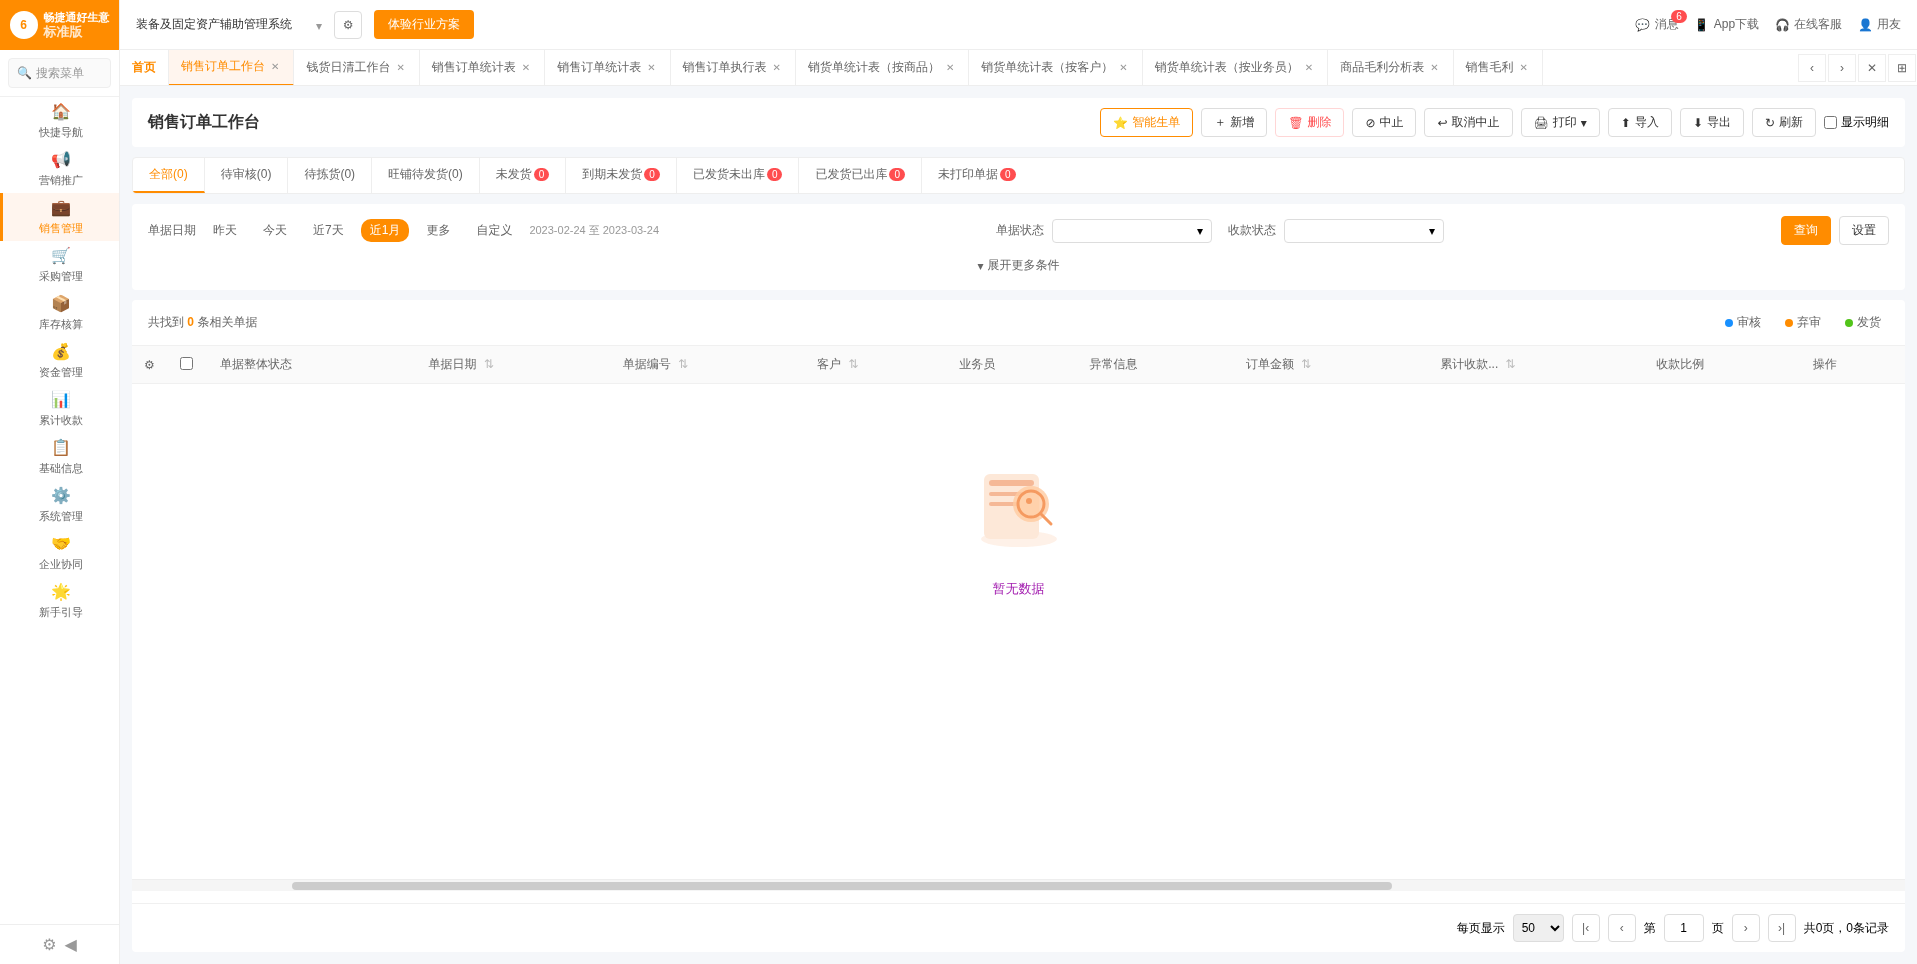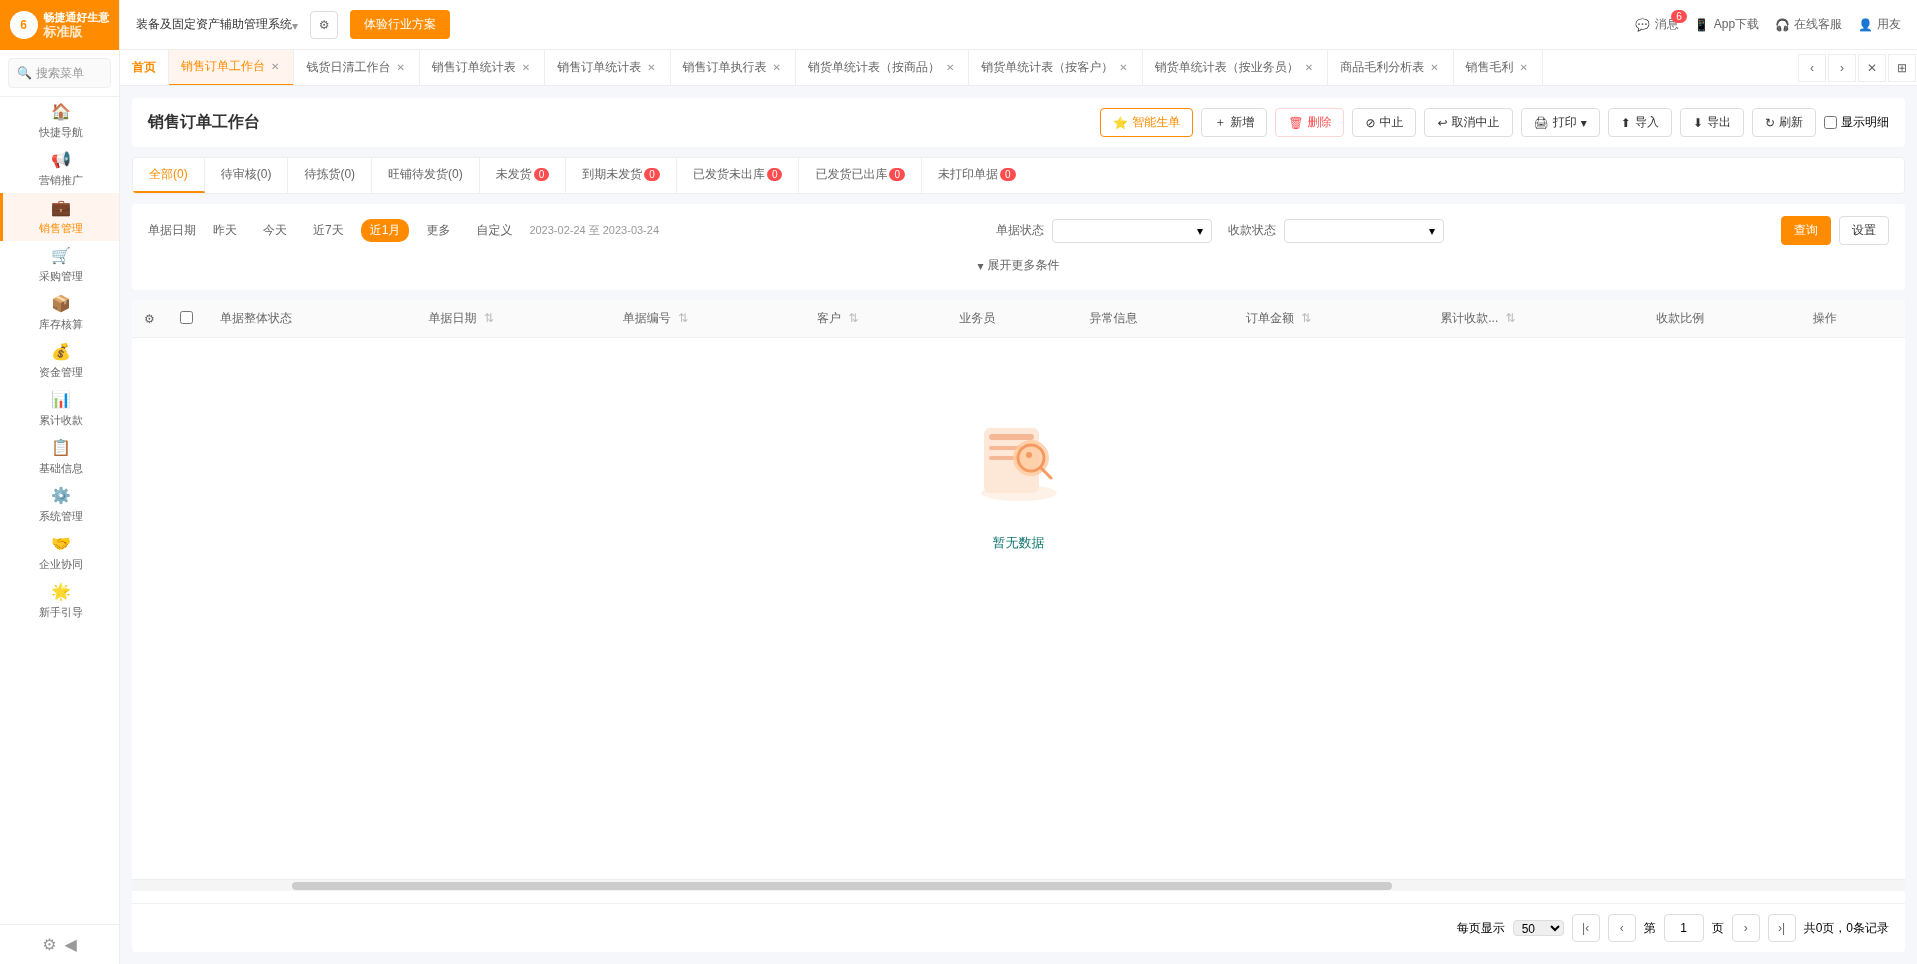--- a/index.html
+++ b/index.html
@@ -19,21 +19,21 @@
     .sidebar-item.active { background: #fff5ee; color: #ff8c00; border-left-color: #ff8c00; }
     .sidebar-item-icon { font-size: 16px; }
     .sidebar-item-label { font-size: 11px; }
     .sidebar-bottom { padding: 10px; display: flex; gap: 8px; align-items: center; justify-content: center; border-top: 1px solid #eee; }
 
     
     .main { flex: 1; display: flex; flex-direction: column; overflow: hidden; }
 
     
     .topbar { height: 50px; background: #fff; border-bottom: 1px solid #eee; display: flex; align-items: center; padding: 0 16px; gap: 12px; }
-    .topbar-title { font-size: 13px; color: #333; display: flex; align-items: flex-end; gap: 0; }
+    .topbar-title { font-size: 13px; color: #333; display: flex; align-items: flex-end; gap: 24px; }
     .topbar-arrow { color: #999; }
     .topbar-settings { width: 28px; height: 28px; border: 1px solid #ddd; border-radius: 4px; display: flex; align-items: center; justify-content: center; cursor: pointer; color: #666; }
     .topbar-solution { background: #ff8c00; color: #fff; border: none; padding: 6px 14px; border-radius: 4px; cursor: pointer; font-size: 12px; }
     .topbar-right { margin-left: auto; display: flex; align-items: center; gap: 16px; color: #666; }
     .topbar-right-item { display: flex; align-items: center; gap: 4px; cursor: pointer; position: relative; }
     .badge { background: #ff4d4f; color: #fff; border-radius: 10px; padding: 1px 5px; font-size: 10px; position: absolute; top: -6px; right: -8px; }
 
     
     .tabbar { background: #fff; border-bottom: 1px solid #eee; display: flex; align-items: center; overflow: hidden; height: 36px; }
     .tab { height: 36px; padding: 0 12px; display: flex; align-items: center; gap: 4px; cursor: pointer; white-space: nowrap; color: #666; border-right: 1px solid #eee; font-size: 12px; flex-shrink: 0; }
@@ -89,25 +89,25 @@
     
     .data-table { width: 100%; border-collapse: collapse; }
     .data-table th { background: #fafafa; padding: 10px 12px; text-align: left; color: #666; font-weight: normal; border-bottom: 1px solid #f0f0f0; white-space: nowrap; }
     .data-table th .sort-icon { color: #bbb; margin-left: 4px; }
     .checkbox-col { width: 40px; }
     .settings-col { width: 36px; }
 
     
     .empty-state { flex: 1; display: flex; flex-direction: column; align-items: center; justify-content: center; padding: 60px 0; }
     .empty-icon { width: 120px; height: 120px; margin-bottom: 16px; }
-    .empty-text { color: #0f766e; font-size: 13px; }
+    .empty-text { color: #a21caf; font-size: 13px; }
 
     
     .table-footer { padding: 10px 16px; border-top: 1px solid #f0f0f0; display: flex; align-items: center; justify-content: flex-end; gap: 8px; margin-top: 12px; }
-    .page-select { height: 16px; border: 1px solid #ddd; border-radius: 4px; padding: 0 4px; }
+    .page-select { height: 28px; border: 1px solid #ddd; border-radius: 4px; padding: 0 4px; }
     .page-btn { width: 28px; height: 28px; border: 1px solid #ddd; border-radius: 4px; display: flex; align-items: center; justify-content: center; cursor: pointer; color: #666; background: #fff; }
     .page-input { width: 40px; height: 28px; border: 1px solid #ddd; border-radius: 4px; text-align: center; }
     .scrollbar-area { height: 12px; background: #f5f5f5; border-top: 1px solid #eee; position: relative; overflow: hidden; }
     .scrollbar-thumb { height: 8px; background: #ccc; border-radius: 4px; position: absolute; top: 2px; left: 160px; width: 1100px; border-radius: 4px; }
   </style>
 </head>
 <body>
 
 <div class="sidebar">
   <div class="sidebar-logo">
@@ -376,20 +376,41 @@
       </div>
       <div style="display:flex;justify-content:center;margin-top:8px;">
         <div class="expand-btn">
           <span>▾</span>
           <span>展开更多条件</span>
         </div>
       </div>
     </div>
 
     <div class="table-area">
+      <div class="table-header">
+        <span class="table-count">
+          <span>共找到</span>
+          <span class="table-count-num">0</span>
+          <span>条相关单据</span>
+        </span>
+        <div class="table-actions">
+          <div class="table-action-btn">
+            <span class="dot dot-blue"></span>
+            <span>审核</span>
+          </div>
+          <div class="table-action-btn">
+            <span class="dot dot-orange"></span>
+            <span>弃审</span>
+          </div>
+          <div class="table-action-btn">
+            <span class="dot dot-green"></span>
+            <span>发货</span>
+          </div>
+        </div>
+      </div>
 
       <div style="overflow-x:auto;flex:1;">
         <table class="data-table">
           <thead>
             <tr>
               <th class="settings-col">
                 <span>⚙</span>
               </th>
               <th class="checkbox-col">
                 <input type="checkbox" style="">

